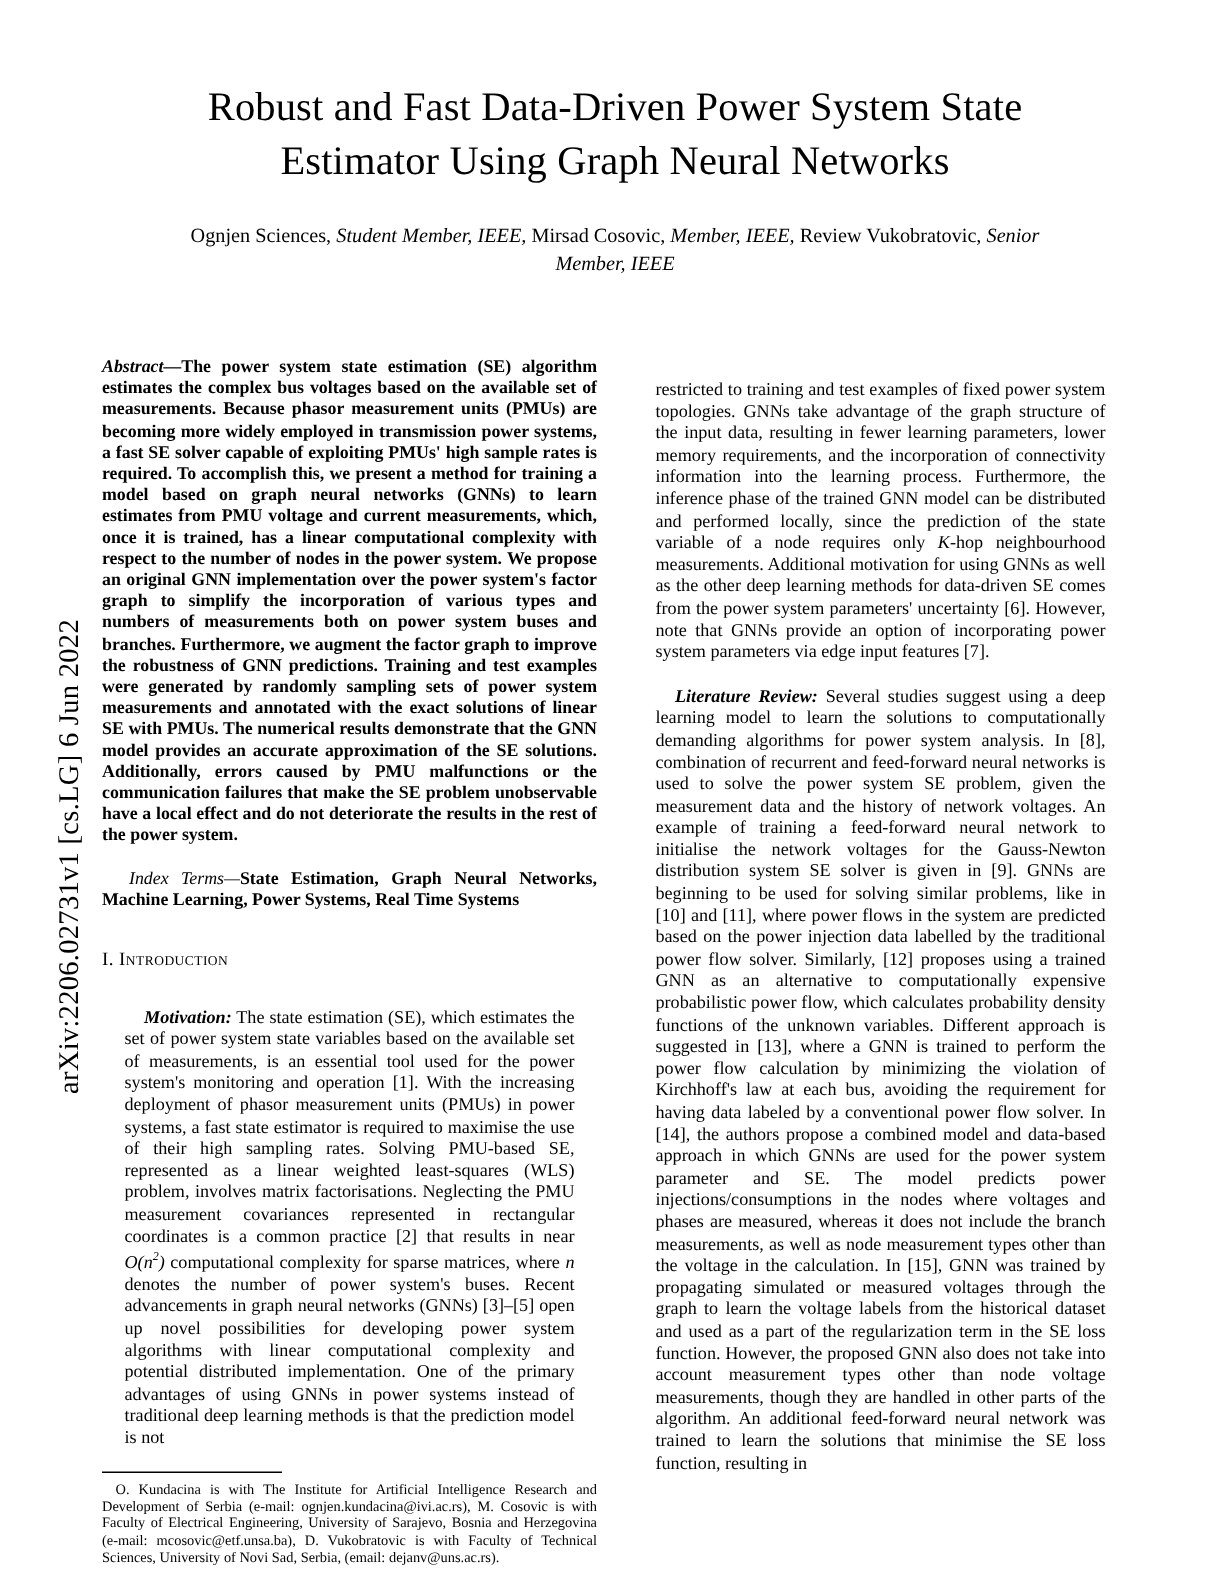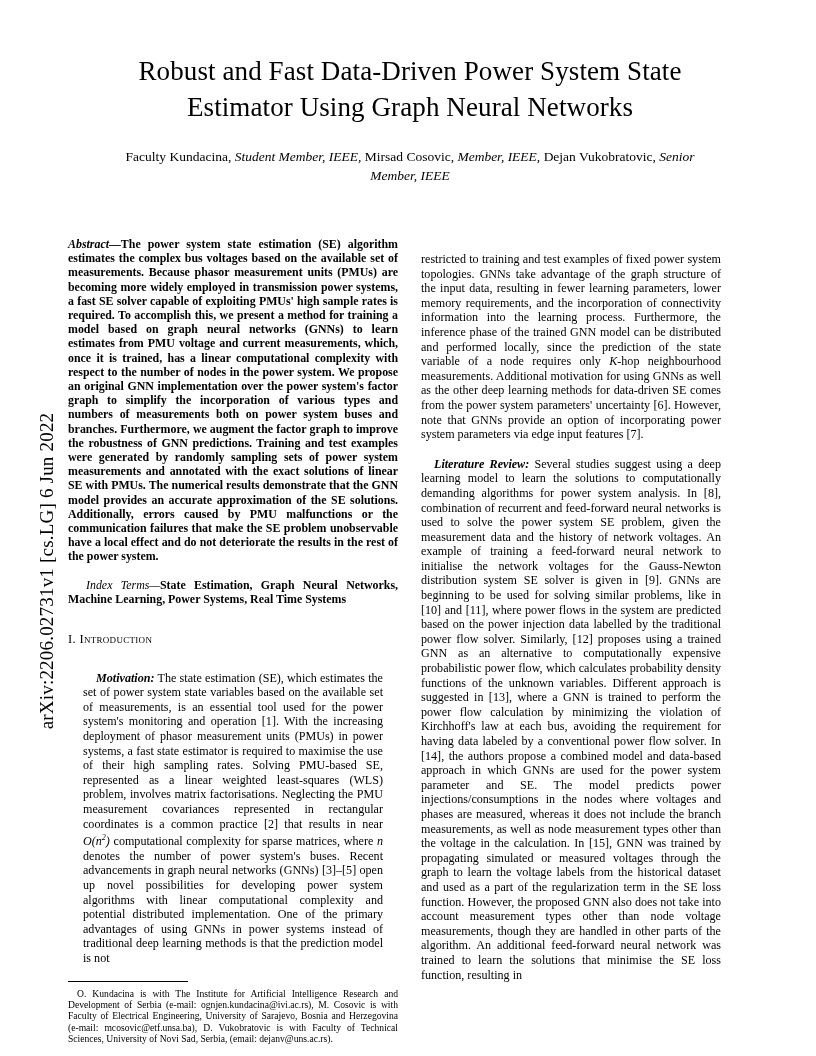--- a/index.html
+++ b/index.html
@@ -49,21 +49,21 @@
     line-height: 19px;
     margin-top: 22px;
     padding: 0 40px;
   }
   .authors i {
     font-style: italic;
   }
   .columns {
     display: flex;
     margin-top: 52px;
-    gap: 8px;
+    gap: 24px;
   }
   .col {
     width: 330px;
     font-size: 12.1px;
     line-height: 14.6px;
     text-align: justify;
   }
   .abstract {
     font-weight: bold;
     text-align: justify;
@@ -129,21 +129,21 @@
 
 <div class="page">
 
   <div class="arxiv-stamp">arXiv:2206.02731v1  [cs.LG]  6 Jun 2022</div>
 
   <div class="content">
 
     <div class="title">Robust and Fast Data-Driven Power System State Estimator Using Graph Neural Networks</div>
 
     <div class="authors">
-      <span>Faculty Kundacina, </span><i>Student Member, IEEE,</i><span> Mirsad Cosovic, </span><i>Member, IEEE,</i><span> Dejan Vukobratovic, </span><i>Senior</i><br>
+      <span>Ognjen Sciences, </span><i>Student Member, IEEE,</i><span> Mirsad Cosovic, </span><i>Member, IEEE,</i><span> Review Vukobratovic, </span><i>Senior</i><br>
       <i>Member, IEEE</i>
     </div>
 
     <div class="columns">
 
       <div class="col">
 
         <div class="abstract">
           <span class="lead">Abstract—</span><span>The power system state estimation (SE) algorithm estimates the complex bus voltages based on the available set of measurements. Because phasor measurement units (PMUs) are becoming more widely employed in transmission power systems, a fast SE solver capable of exploiting PMUs' high sample rates is required. To accomplish this, we present a method for training a model based on graph neural networks (GNNs) to learn estimates from PMU voltage and current measurements, which, once it is trained, has a linear computational complexity with respect to the number of nodes in the power system. We propose an original GNN implementation over the power system's factor graph to simplify the incorporation of various types and numbers of measurements both on power system buses and branches. Furthermore, we augment the factor graph to improve the robustness of GNN predictions. Training and test examples were generated by randomly sampling sets of power system measurements and annotated with the exact solutions of linear SE with PMUs. The numerical results demonstrate that the GNN model provides an accurate approximation of the SE solutions. Additionally, errors caused by PMU malfunctions or the communication failures that make the SE problem unobservable have a local effect and do not deteriorate the results in the rest of the power system.</span>
         </div>

